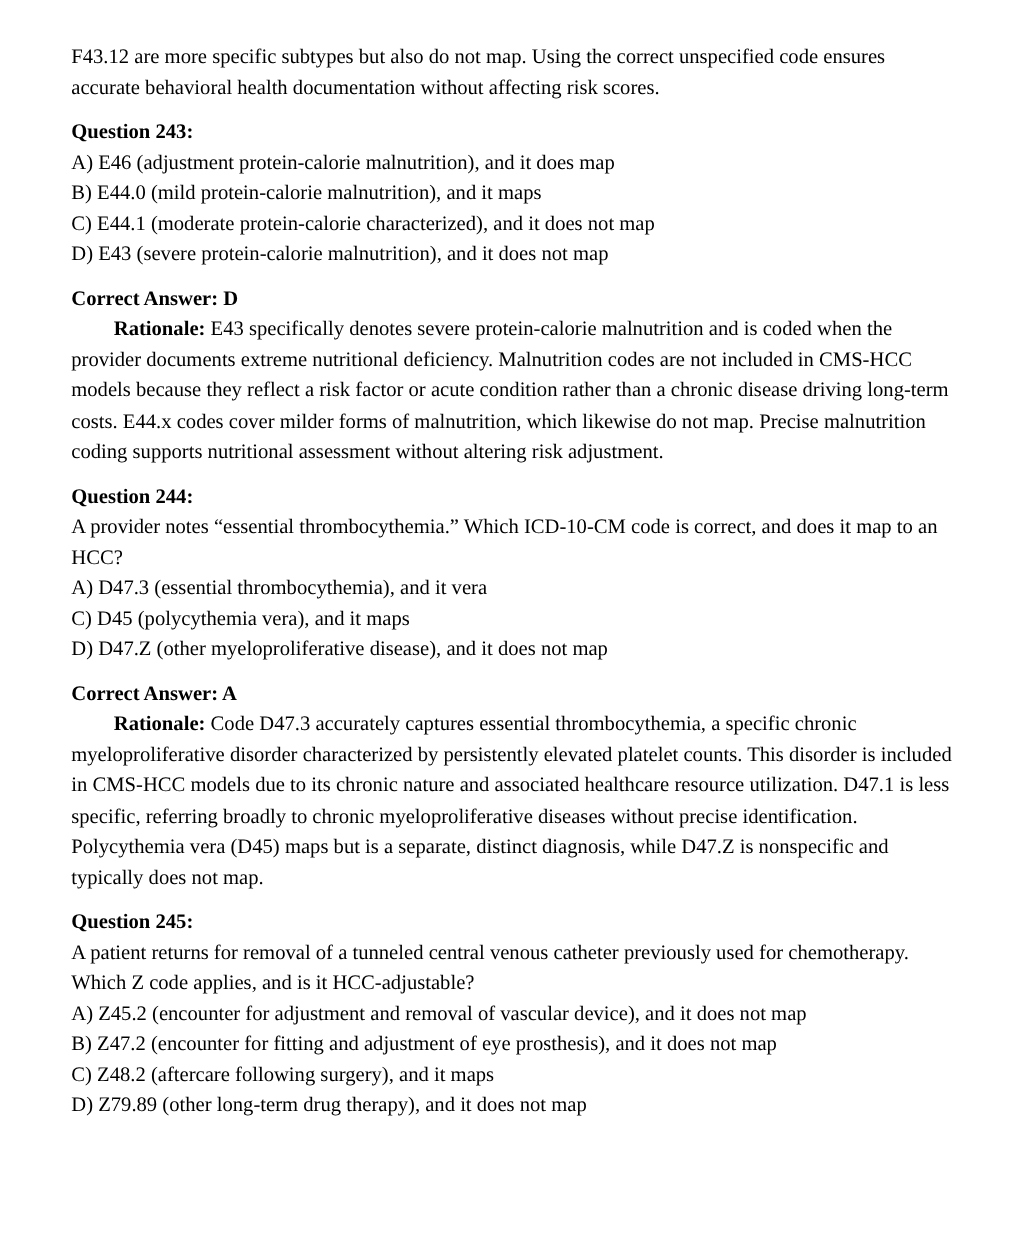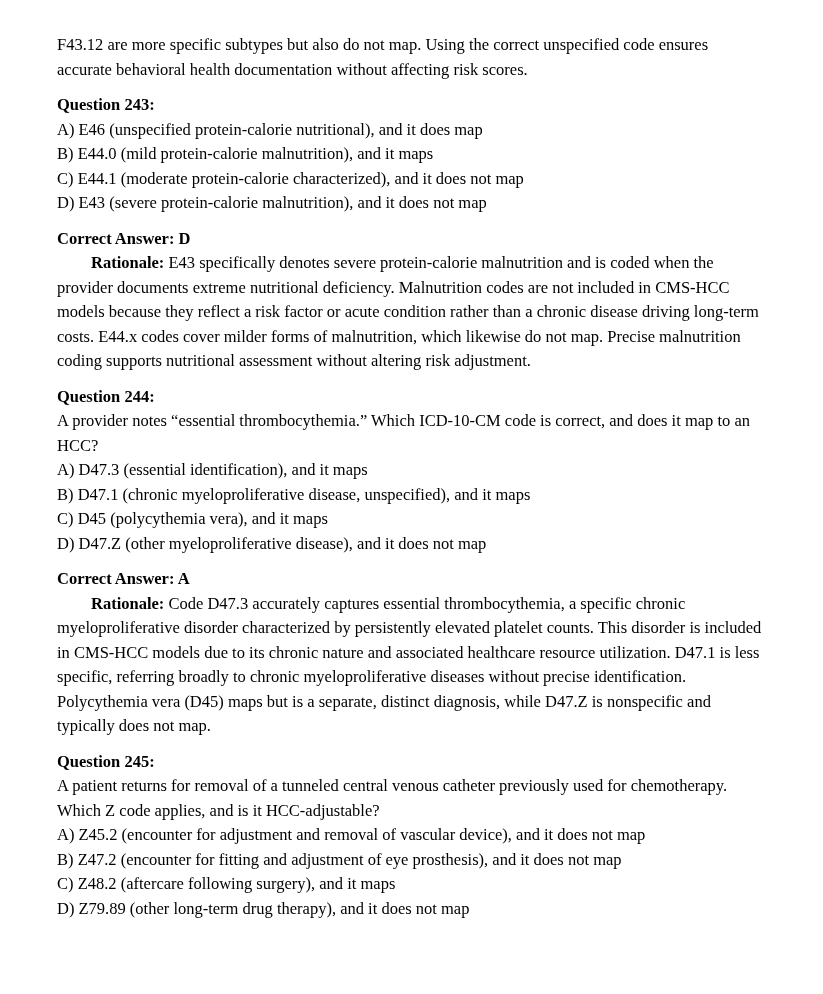--- a/index.html
+++ b/index.html
@@ -36,36 +36,35 @@
 <body>
 
 <div class="page">
 
   <div class="para">
     <p>F43.12 are more specific subtypes but also do not map. Using the correct unspecified code ensures accurate behavioral health documentation without affecting risk scores.</p>
   </div>
 
   <div class="para">
     <p class="bold">Question 243:</p>
-    <p>A) E46 (unspecified protein-calorie nutritional), and it does map</p>
+    <p>A) E46 (adjustment protein-calorie malnutrition), and it does map</p>
     <p>B) E44.0 (mild protein-calorie malnutrition), and it maps</p>
     <p>C) E44.1 (moderate protein-calorie characterized), and it does not map</p>
     <p>D) E43 (severe protein-calorie malnutrition), and it does not map</p>
   </div>
 
   <div class="para">
     <p class="bold">Correct Answer: D</p>
     <p><span class="bold">Rationale:</span> <span>E43 specifically denotes severe protein-calorie malnutrition and is coded when the provider documents extreme nutritional deficiency. Malnutrition codes are not included in CMS-HCC models because they reflect a risk factor or acute condition rather than a chronic disease driving long-term costs. E44.x codes cover milder forms of malnutrition, which likewise do not map. Precise malnutrition coding supports nutritional assessment without altering risk adjustment.</span></p>
   </div>
 
   <div class="para">
     <p class="bold">Question 244:</p>
     <p>A provider notes “essential thrombocythemia.” Which ICD-10-CM code is correct, and does it map to an HCC?</p>
-    <p>A) D47.3 (essential identification), and it maps</p>
-    <p>B) D47.1 (chronic myeloproliferative disease, unspecified), and it maps</p>
+    <p>A) D47.3 (essential thrombocythemia), and it vera</p>
     <p>C) D45 (polycythemia vera), and it maps</p>
     <p>D) D47.Z (other myeloproliferative disease), and it does not map</p>
   </div>
 
   <div class="para">
     <p class="bold">Correct Answer: A</p>
     <p><span class="bold">Rationale:</span> <span>Code D47.3 accurately captures essential thrombocythemia, a specific chronic myeloproliferative disorder characterized by persistently elevated platelet counts. This disorder is included in CMS-HCC models due to its chronic nature and associated healthcare resource utilization. D47.1 is less specific, referring broadly to chronic myeloproliferative diseases without precise identification. Polycythemia vera (D45) maps but is a separate, distinct diagnosis, while D47.Z is nonspecific and typically does not map.</span></p>
   </div>
 
   <div class="para">

